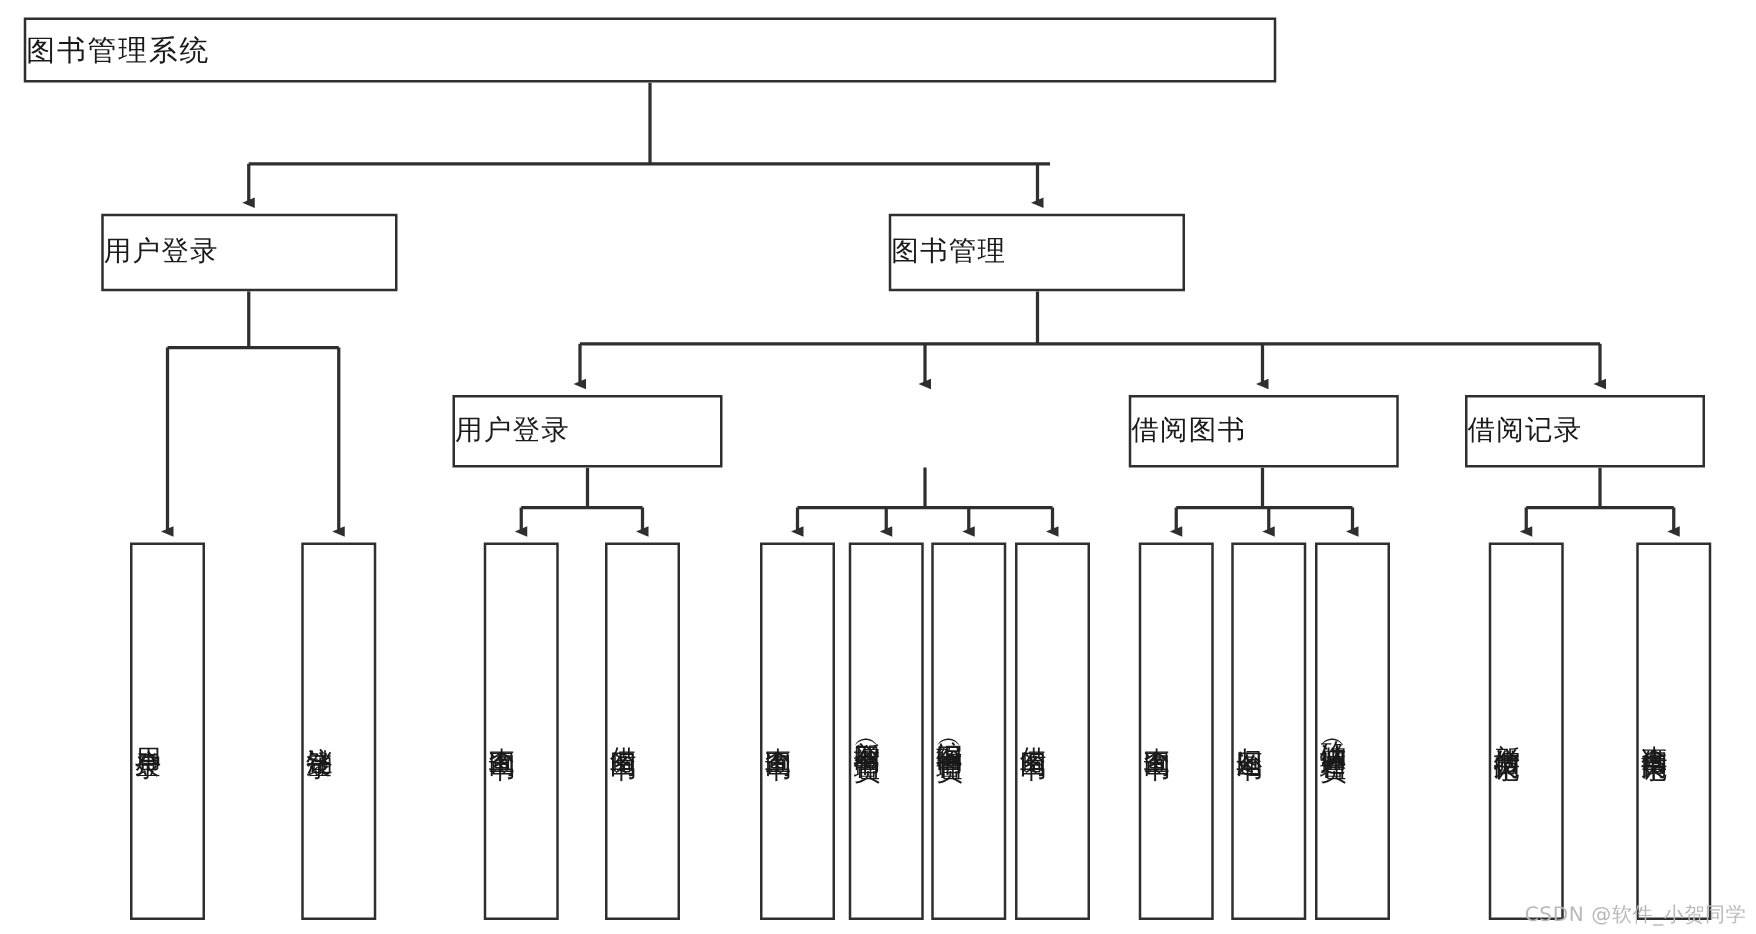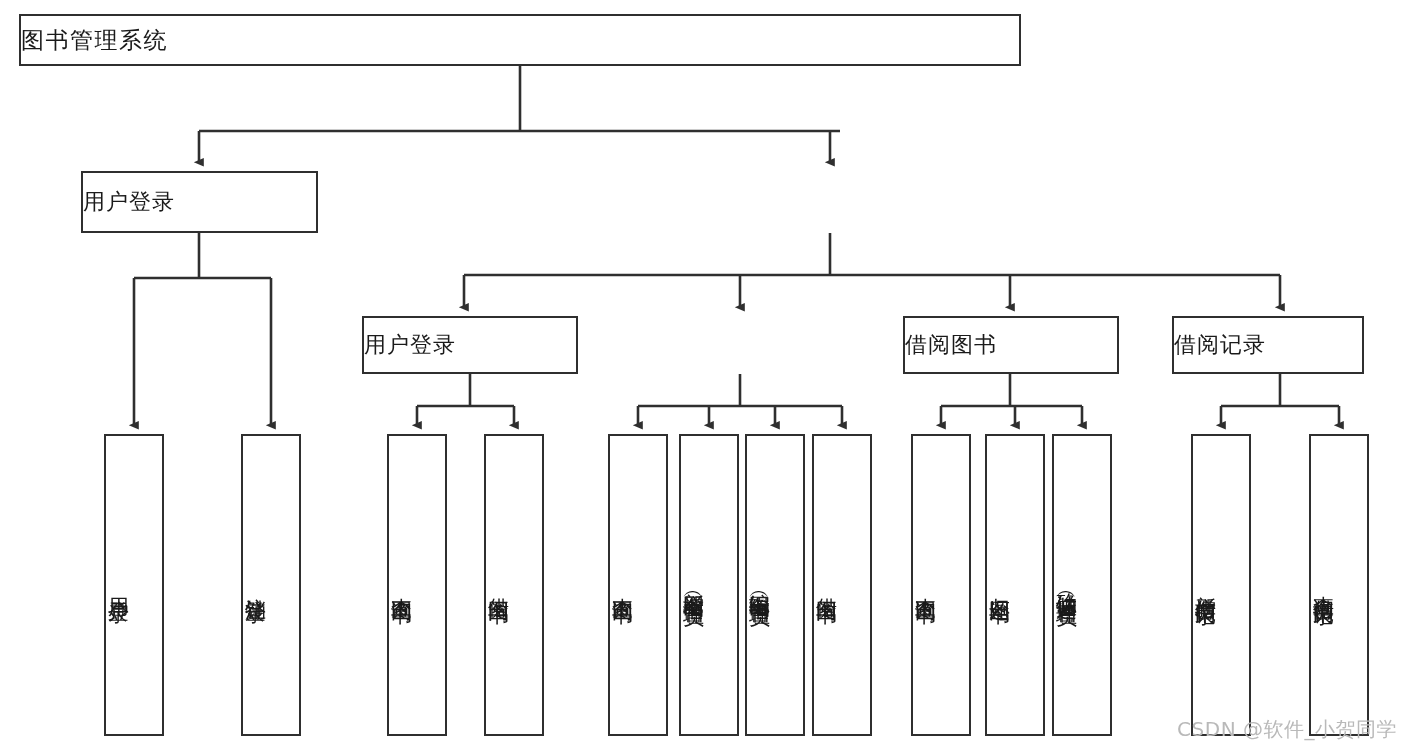--- a/index.html
+++ b/index.html
@@ -51,21 +51,21 @@
     display: block;
   }
   .node.title {
     font-size: 23px;
     letter-spacing: 1.5px;
   }
   .watermark {
     position: absolute;
     right: 8px;
     bottom: 4px;
-    font-size: 20px;
+    font-size: 16px;
     color: #b9b9b9;
     letter-spacing: 0.5px;
     white-space: nowrap;
     font-family: "DejaVu Sans", "Liberation Sans", sans-serif;
   }
 </style>
 </head>
 <body>
 
 <div id="canvas">
@@ -120,20 +120,23 @@
     </g>
   </svg>
 
   <div class="node title" style="left:19px; top:14px; width:1002px; height:52px;">
     <span>图书管理系统</span>
   </div>
 
   <div class="node h" style="left:81px; top:171px; width:237px; height:62px;">
     <span>用户登录</span>
   </div>
+  <div class="node h" style="left:711px; top:171px; width:237px; height:62px;">
+    <span>图书管理</span>
+  </div>
 
   <div class="node h" style="left:362px; top:316px; width:216px; height:58px;">
     <span>用户登录</span>
   </div>
   <div class="node h" style="left:903px; top:316px; width:216px; height:58px;">
     <span>借阅图书</span>
   </div>
   <div class="node h" style="left:1172px; top:316px; width:192px; height:58px;">
     <span>借阅记录</span>
   </div>

